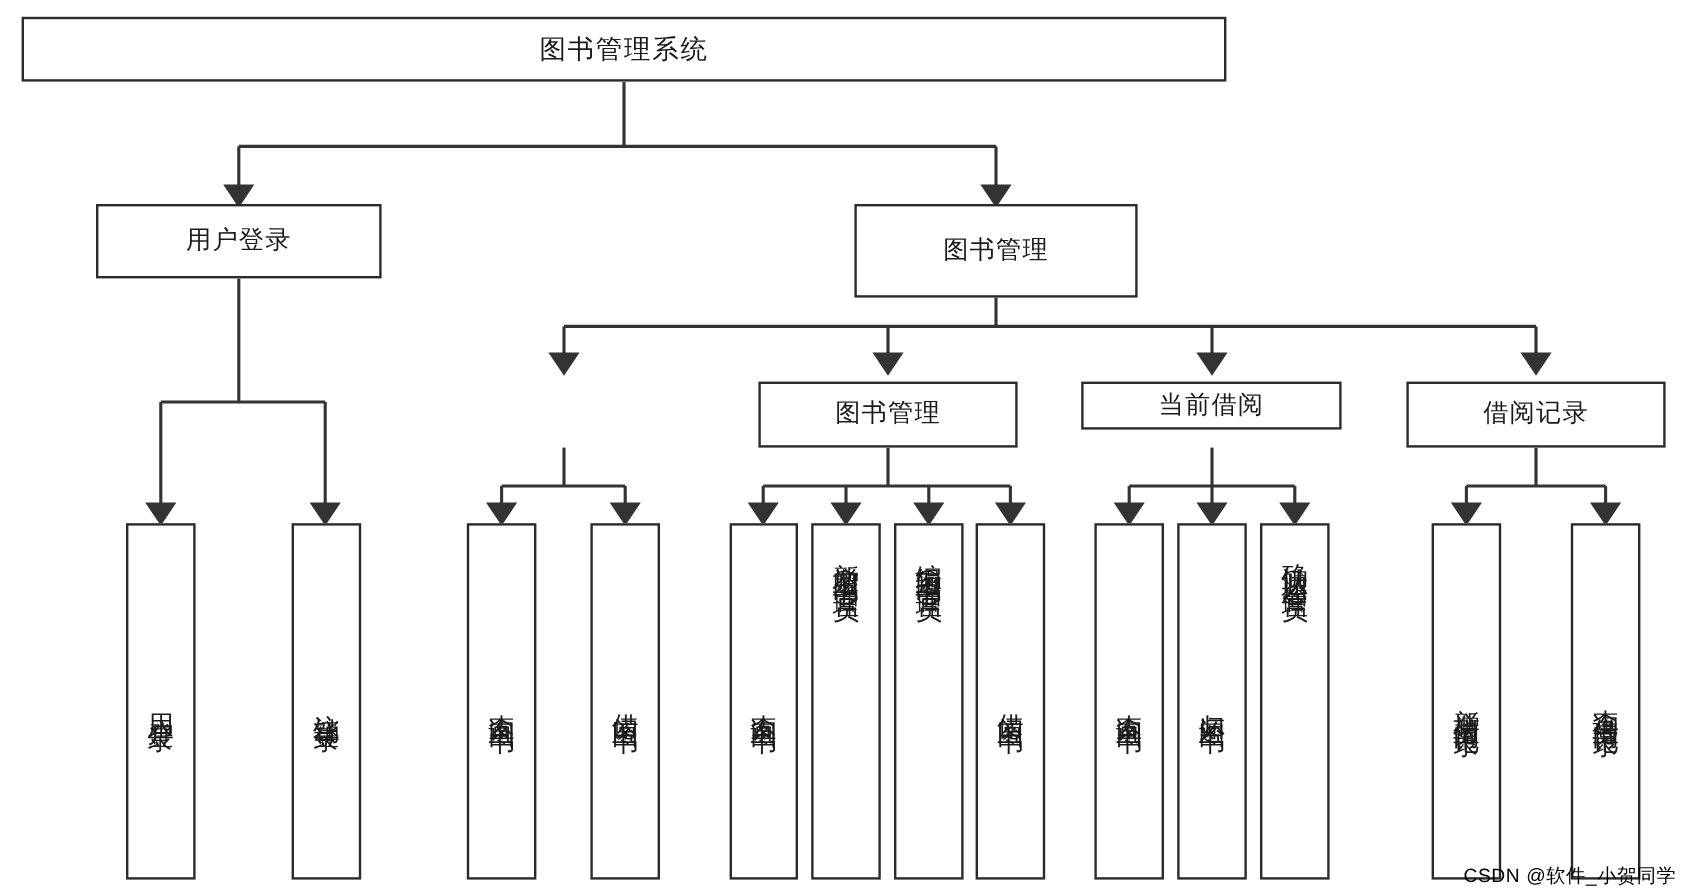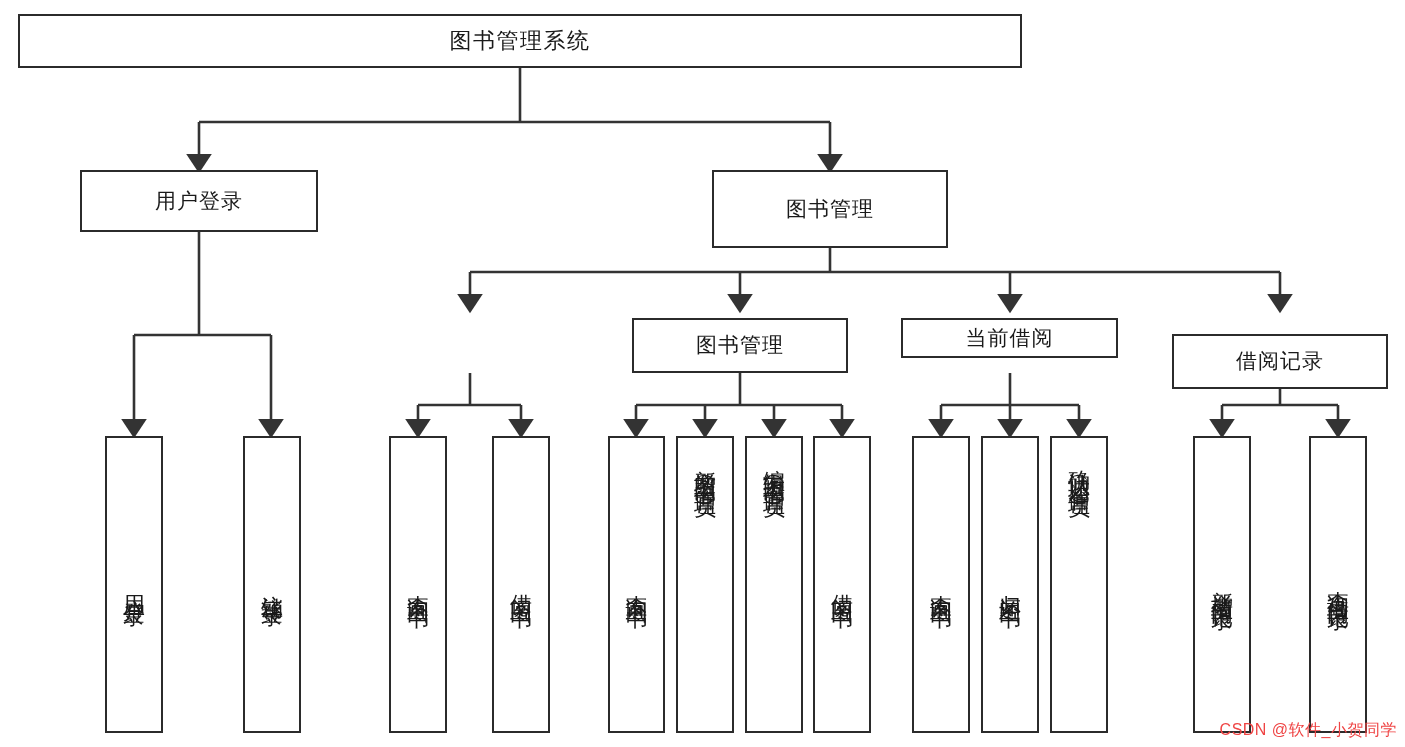--- a/index.html
+++ b/index.html
@@ -43,21 +43,21 @@
     font-size:22px;
     letter-spacing:4px;
     line-height:1;
   }
   .node.v.mid{padding-top:0;align-items:center;}
   #watermark{
     position:absolute;
     right:8px;
     bottom:6px;
     font-size:16px;
-    color:#ef4444;
+    color:#000000;
     letter-spacing:0.5px;
     user-select:none;
     pointer-events:none;
     white-space:nowrap;
   }
 </style>
 </head>
 <body>
 
 <div id="diagram-root">
@@ -122,21 +122,21 @@
   <div class="node h" style="left:712px;top:170px;width:236px;height:78px;">
     <span class="label">图书管理</span>
   </div>
 
   <div class="node h" style="left:632px;top:318px;width:216px;height:55px;">
     <span class="label">图书管理</span>
   </div>
   <div class="node h" style="left:901px;top:318px;width:217px;height:40px;">
     <span class="label">当前借阅</span>
   </div>
-  <div class="node h" style="left:1172px;top:334px;width:216px;height:55px;">
+  <div class="node h" style="left:1172px;top:318px;width:216px;height:55px;">
     <span class="label">借阅记录</span>
   </div>
 
   <div class="node v mid" style="left:105px;top:436px;width:58px;height:297px;">
     <span class="label">用户登录</span>
   </div>
   <div class="node v mid" style="left:243px;top:436px;width:58px;height:297px;">
     <span class="label">注销登录</span>
   </div>
 

